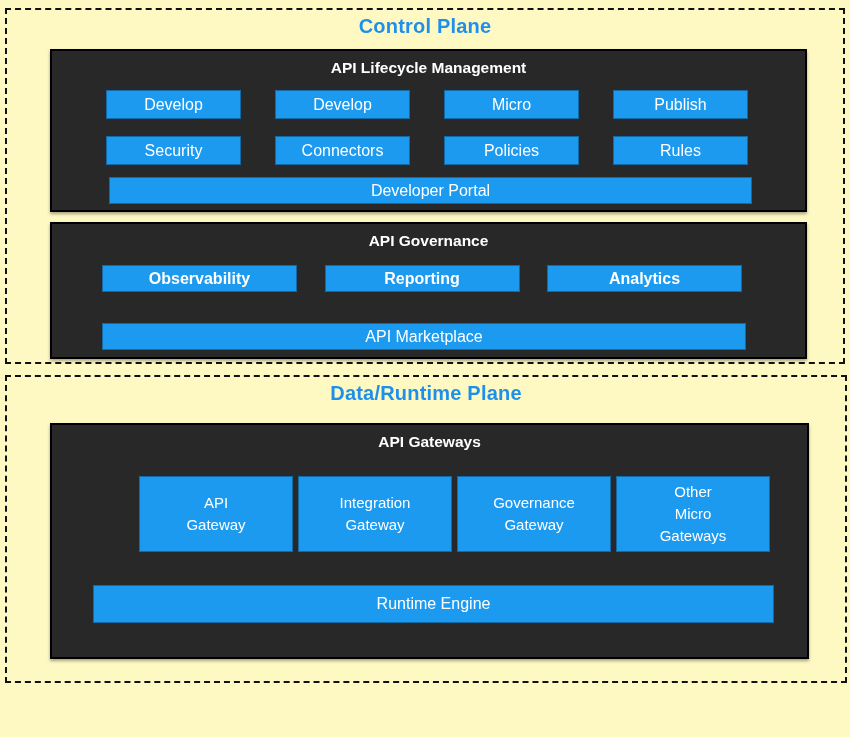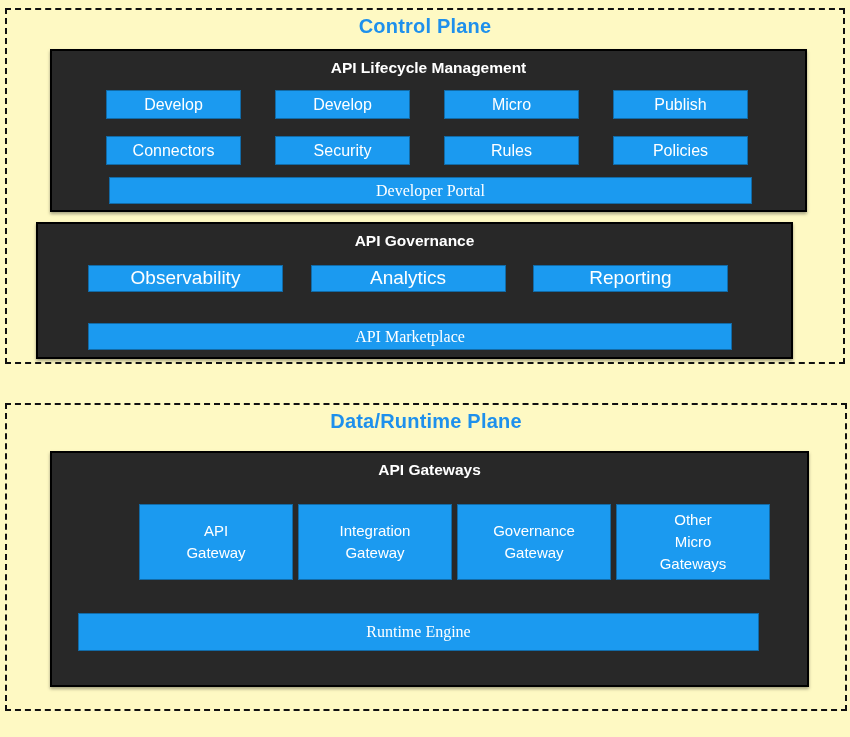--- a/index.html
+++ b/index.html
@@ -15,40 +15,40 @@
     background: #fef9c3;
     overflow: hidden;
   }
   
   .plane {
     position: absolute;
     border: 2px dashed #111111;
     background: transparent;
   }
   .plane-control { left: 5px; top: 8px;   width: 840px; height: 356px; }
-  .plane-data    { left: 5px; top: 375px; width: 842px; height: 308px; margin-top: 28px; }
+  .plane-data    { left: 5px; top: 375px; width: 842px; height: 308px; }
   .plane-title {
     position: absolute;
     top: 5px; left: 0;
     width: 100%;
     text-align: center;
     color: #1e90ec;
     font-size: 20px;
     font-weight: bold;
     letter-spacing: 0.2px;
   }
   
   .panel {
     position: absolute;
     background: #282828;
     border: 2px solid #000000;
     box-shadow: 0 2px 3px rgba(0,0,0,0.35);
   }
   .panel-lifecycle  { left: 43px; top: 39px;  width: 757px; height: 163px; }
-  .panel-governance { left: 29px; top: 212px; width: 757px; height: 137px; }
+  .panel-governance { left: 43px; top: 212px; width: 757px; height: 137px; }
   .panel-gateways   { left: 43px; top: 46px;  width: 759px; height: 236px; }
   .panel-title {
     position: absolute;
     top: 8px; left: 0;
     width: 100%;
     text-align: center;
     color: #ffffff;
     font-size: 15.5px;
     font-weight: 600;
   }
@@ -68,68 +68,67 @@
     border: 1px solid rgba(0,0,0,0.30);
     color: #ffffff;
     display: flex;
     align-items: center;
     justify-content: center;
     text-align: center;
     font-size: 16px;
     line-height: 1.2;
   }
   .node-sm  { width: 135px; height: 29px; }
-  .node-gov { width: 195px; height: 27px; font-size: 19px; }
+  .node-gov { width: 195px; height: 27px; font-size: 16px; font-weight: bold; }
   .node-gw  { width: 154px; height: 76px; font-size: 15px; line-height: 1.45; white-space: pre-line; }
   .bar {
     position: absolute;
     background: #1b9af0;
     border: 1px solid rgba(0,0,0,0.30);
     color: #ffffff;
     display: flex;
     align-items: center;
     justify-content: center;
     font-size: 16px;
-    font-family: Liberation Serif, serif;
   }
   .bar-portal      { top: 126px; left: 57px; width: 643px; height: 27px; }
   .bar-marketplace { top: 99px;  left: 50px; width: 644px; height: 27px; }
-  .bar-engine      { top: 160px; left: 26px; width: 681px; height: 38px; }
+  .bar-engine      { top: 160px; left: 41px; width: 681px; height: 38px; }
 </style>
 </head>
 <body>
 
 <div class="canvas">
 
   <div class="plane plane-control">
     <div class="plane-title">Control Plane</div>
 
     <div class="panel panel-lifecycle">
       <div class="panel-title">API Lifecycle Management</div>
       <div class="row row-lc-1">
         <div class="node node-sm">Develop</div>
         <div class="node node-sm">Develop</div>
         <div class="node node-sm">Micro</div>
         <div class="node node-sm">Publish</div>
       </div>
       <div class="row row-lc-2">
+        <div class="node node-sm">Security</div>
         <div class="node node-sm">Connectors</div>
-        <div class="node node-sm">Security</div>
+        <div class="node node-sm">Policies</div>
         <div class="node node-sm">Rules</div>
-        <div class="node node-sm">Policies</div>
       </div>
       <div class="bar bar-portal">Developer Portal</div>
     </div>
 
     <div class="panel panel-governance">
       <div class="panel-title">API Governance</div>
       <div class="row row-gov">
         <div class="node node-gov">Observability</div>
+        <div class="node node-gov">Reporting</div>
         <div class="node node-gov">Analytics</div>
-        <div class="node node-gov">Reporting</div>
       </div>
       <div class="bar bar-marketplace">API Marketplace</div>
     </div>
   </div>
 
   <div class="plane plane-data">
     <div class="plane-title">Data/Runtime Plane</div>
 
     <div class="panel panel-gateways">
       <div class="panel-title">API Gateways</div>

